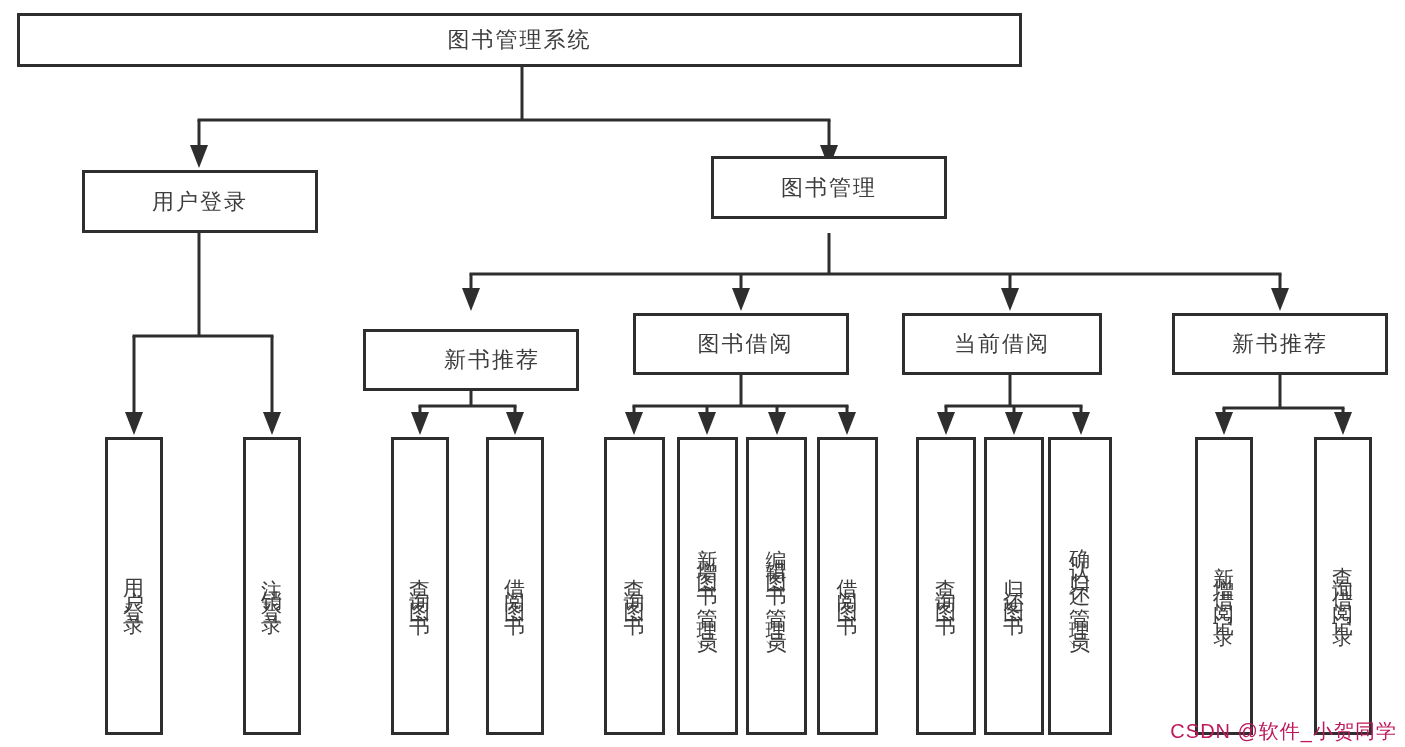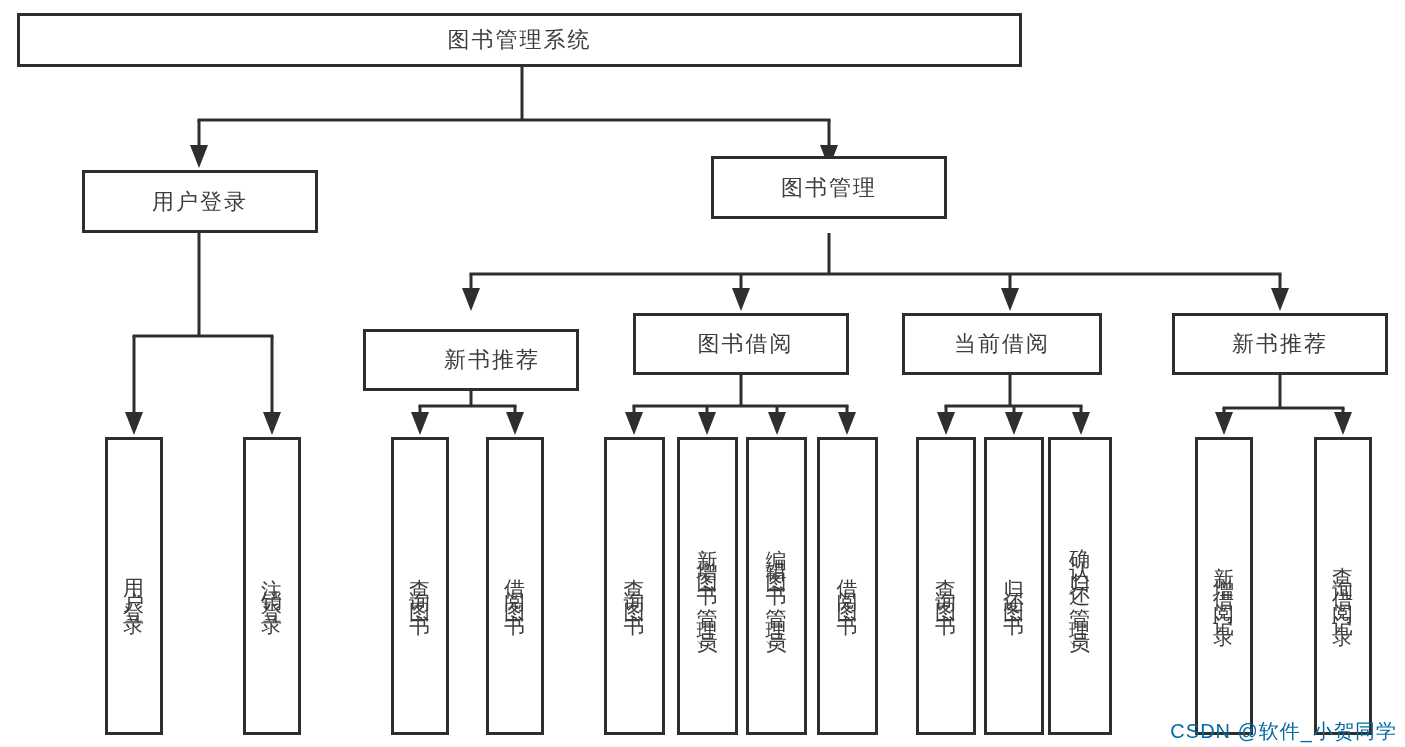--- a/index.html
+++ b/index.html
@@ -54,21 +54,21 @@
     letter-spacing: 12px;
     color: #3d3d3d;
     white-space: nowrap;
     line-height: 1;
   }
   #watermark {
     position: absolute;
     right: 8px;
     bottom: 2px;
     font-size: 20px;
-    color: #0369a1;
+    color: #be185d;
     letter-spacing: 1px;
     z-index: 3;
     white-space: nowrap;
   }
 </style>
 </head>
 <body>
 
 <div id="canvas">
 

